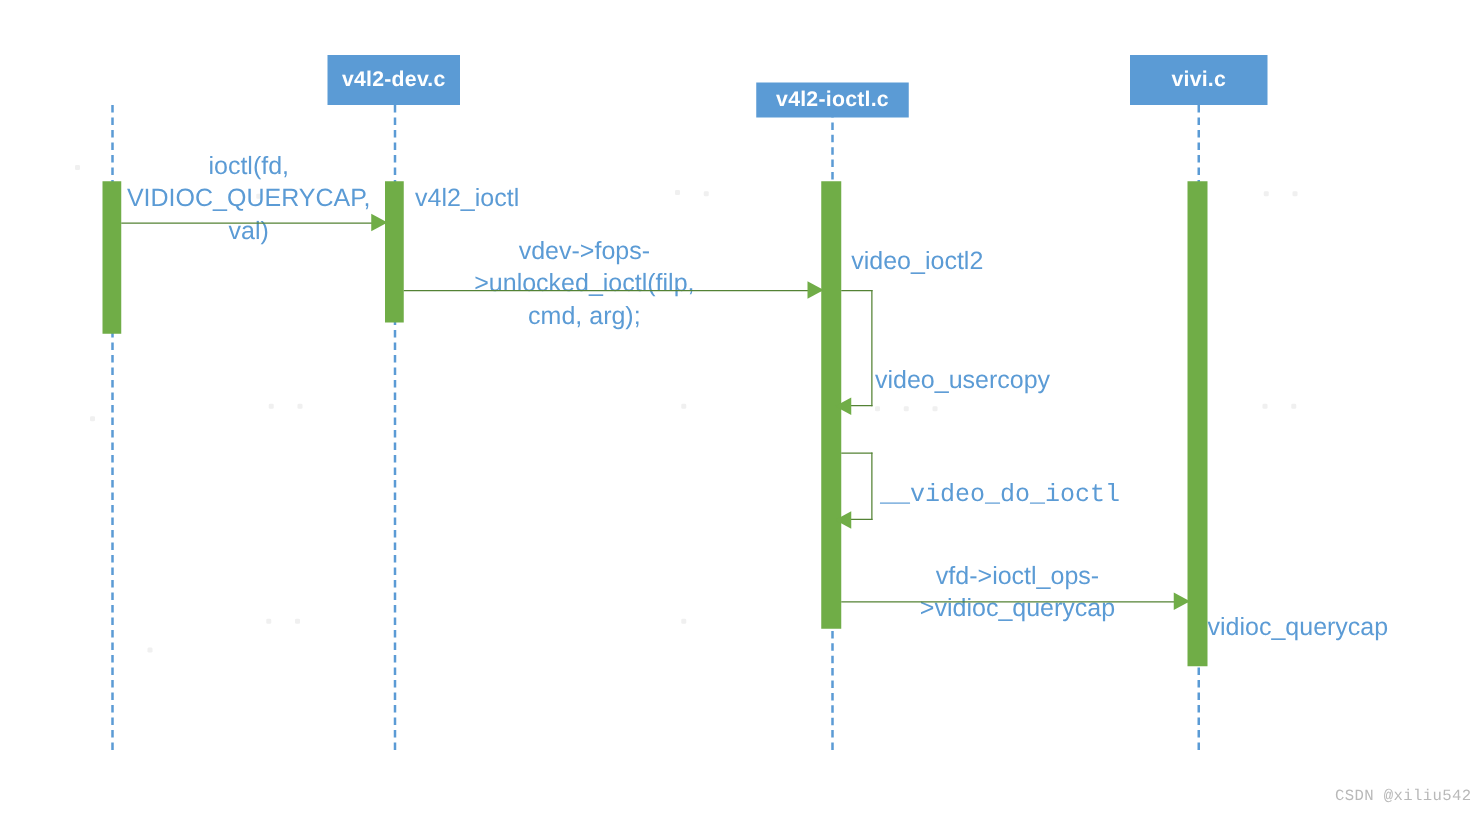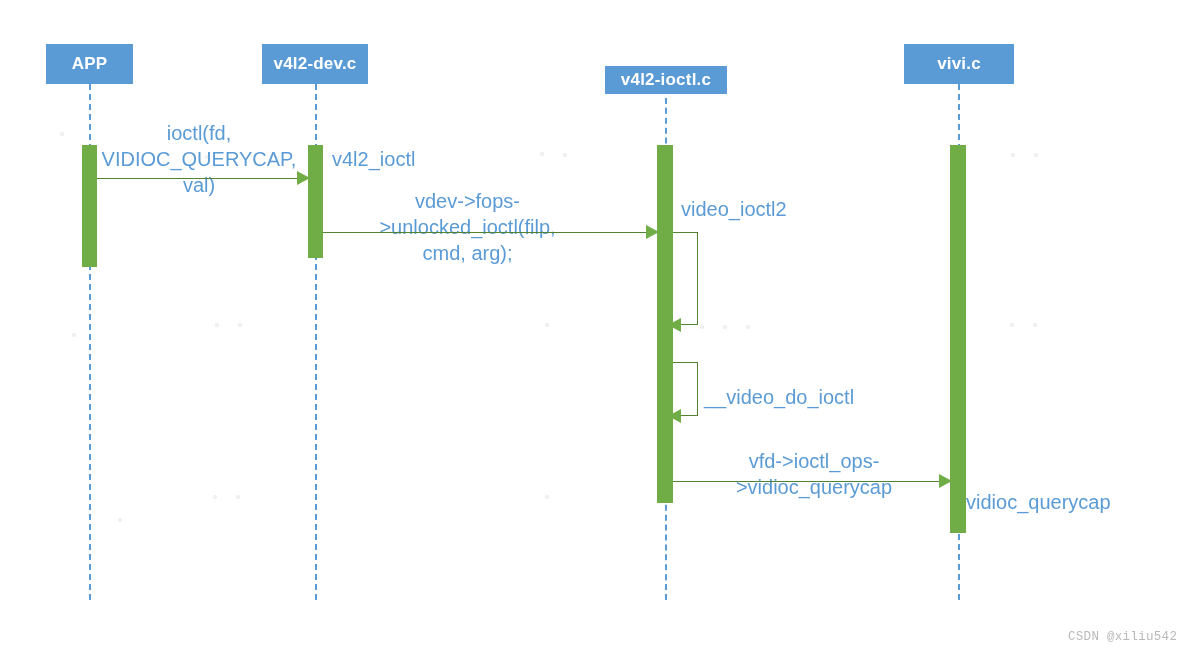--- a/index.html
+++ b/index.html
@@ -112,23 +112,20 @@
   <div class="bgdot" style="left:700px; top:325px;"></div>
   <div class="bgdot" style="left:723px; top:325px;"></div>
   <div class="bgdot" style="left:746px; top:325px;"></div>
   <div class="bgdot" style="left:118px; top:518px;"></div>
 
   <div class="lifeline" style="left:89px;  top:84px;  height:516px;"></div>
   <div class="lifeline" style="left:315px; top:84px;  height:516px;"></div>
   <div class="lifeline" style="left:665px; top:88px;  height:512px;"></div>
   <div class="lifeline" style="left:958px; top:84px;  height:516px;"></div>
 
-  <div class="actor-box" style="left:46px;  top:44px; width:87px;  height:40px;">
-    <span>APP</span>
-  </div>
   <div class="actor-box" style="left:262px; top:44px; width:106px; height:40px;">
     <span>v4l2-dev.c</span>
   </div>
   <div class="actor-box" style="left:605px; top:44px; width:122px; height:28px;margin-top:22px;">
     <span>v4l2-ioctl.c</span>
   </div>
   <div class="actor-box" style="left:904px; top:44px; width:110px; height:40px;justify-content:center;">
     <span>vivi.c</span>
   </div>
 
@@ -142,24 +139,25 @@
   <div class="msg-line" style="left:97px; top:178px; width:211px;"></div>
   <div class="arrow-right" style="left:297px; top:171px;"></div>
 
   <div class="msg-label center" style="left:335px; top:188px; width:265px;">vdev-&gt;fops-&gt;unlocked_ioctl(filp,
 cmd, arg);</div>
   <div class="msg-line" style="left:323px; top:232px; width:334px;"></div>
   <div class="arrow-right" style="left:646px; top:225px;"></div>
 
   <div class="selfcall" style="left:673px; top:232px; width:25px; height:93px;"></div>
   <div class="arrow-left" style="left:668px; top:318px;"></div>
+  <div class="msg-label left" style="left:700px; top:291px; width:170px;">video_usercopy</div>
 
   <div class="selfcall" style="left:673px; top:362px; width:25px; height:54px;"></div>
   <div class="arrow-left" style="left:668px; top:409px;"></div>
-  <div class="msg-label left" style="left:704px; top:384px; width:180px;">__video_do_ioctl</div>
+  <div class="msg-label left" style="left:704px; top:384px; width:180px;font-family:Liberation Mono, monospace;">__video_do_ioctl</div>
 
   <div class="msg-label center" style="left:679px; top:448px; width:270px;">vfd-&gt;ioctl_ops-
 &gt;vidioc_querycap</div>
   <div class="msg-line" style="left:673px; top:481px; width:277px;"></div>
   <div class="arrow-right" style="left:939px; top:474px;"></div>
 
   <div class="msg-label left" style="left:332px; top:146px; width:150px;">v4l2_ioctl</div>
   <div class="msg-label left" style="left:681px; top:176px; width:160px;margin-top:20px;">video_ioctl2</div>
   <div class="msg-label left" style="left:966px; top:489px; width:180px;">vidioc_querycap</div>
 

